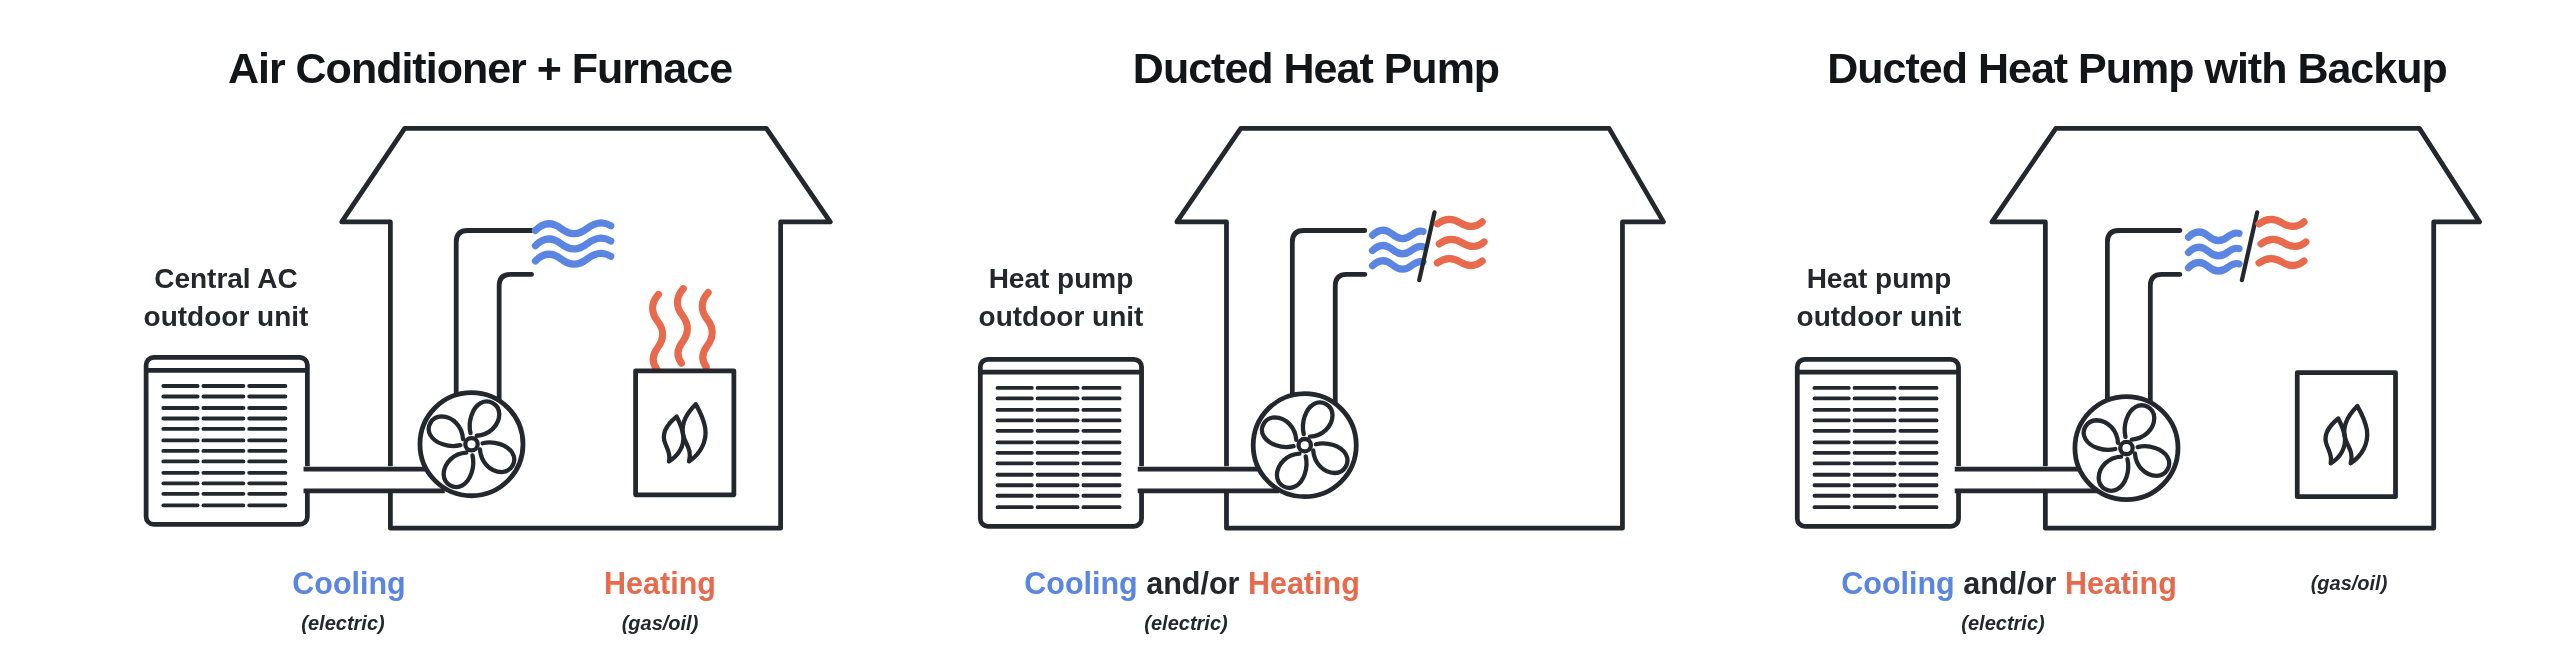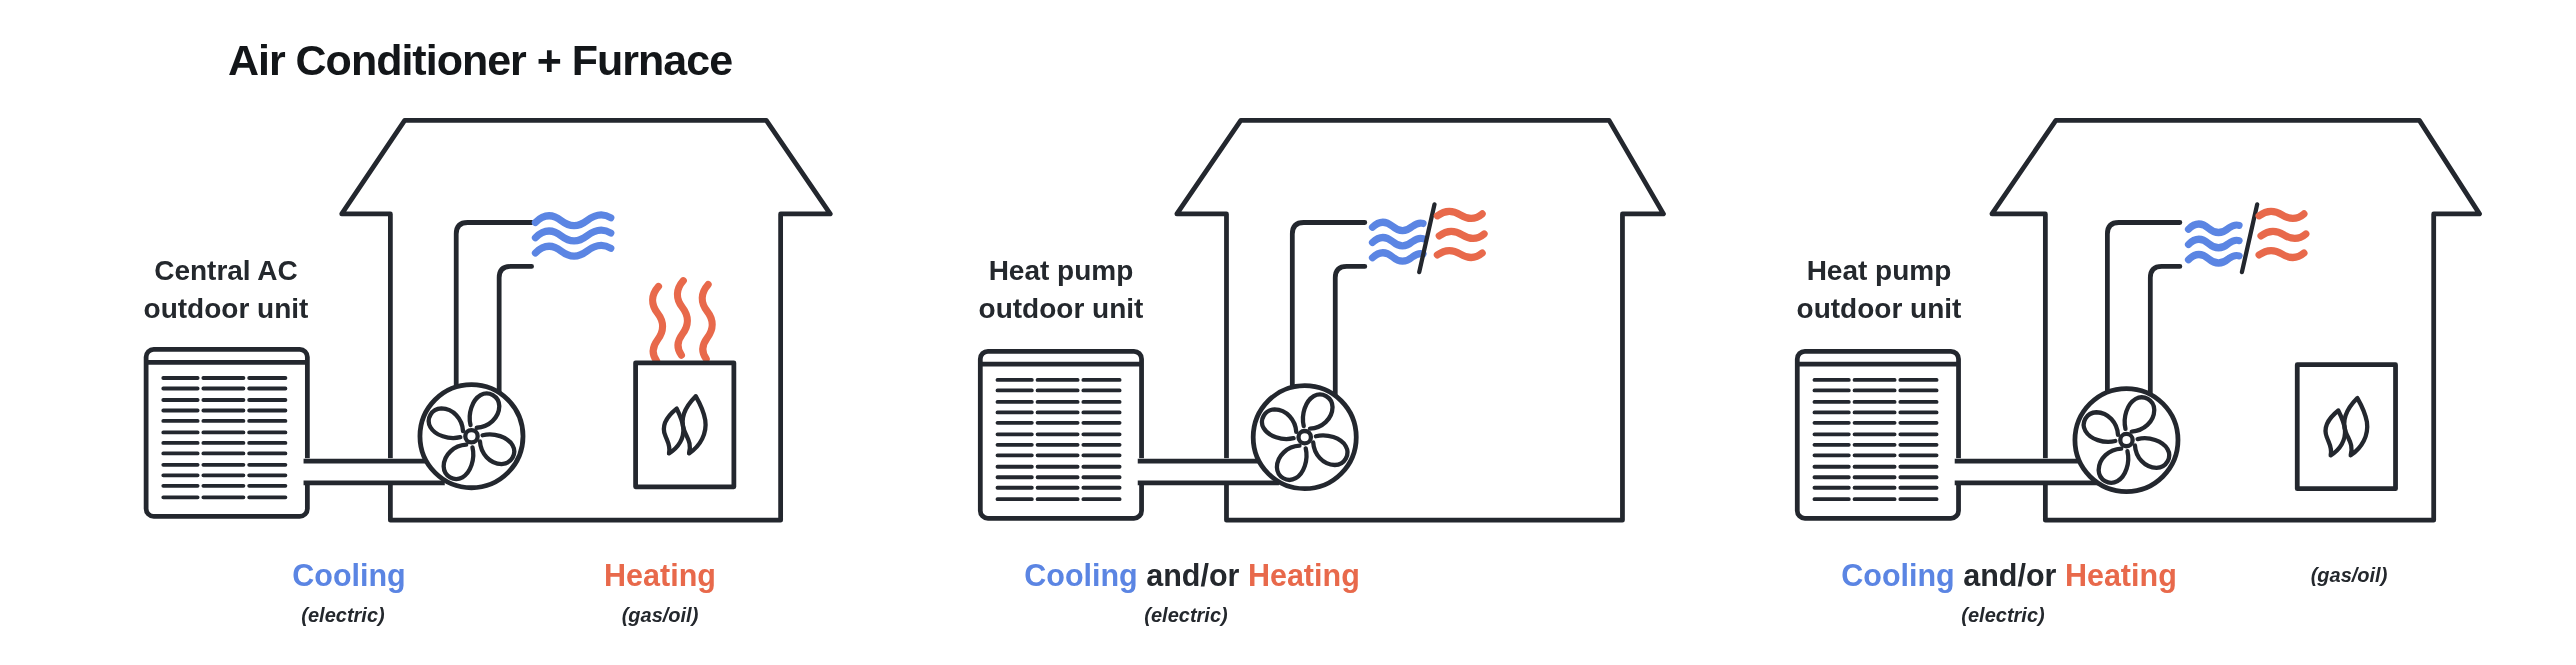--- a/index.html
+++ b/index.html
@@ -6,21 +6,21 @@
     --cooling-blue:#5B85E3;
     --heating-orange:#E8694B;
     --line-dark:#23272E;
     --title-text:#131619;
     --label-text:#24282D;
     --background:#FFFFFF;
   }
   html,body{margin:0;padding:0;background:#fff;}
   .stage{position:relative;width:2576px;height:666px;background:var(--background);
          font-family:"Liberation Sans",sans-serif;overflow:hidden;}
-  .panel{position:absolute;top:4px;width:859px;height:486px;}
+  .panel{position:absolute;top:12px;width:859px;height:486px;}
   .panel.p1{left:0;} .panel.p2{left:859px;} .panel.p3{left:1717px;}
   .diagram{position:absolute;left:0;top:0;width:859px;height:666px;display:block;}
   .ptitle{position:absolute;top:31.5px;transform:translateX(-50%);white-space:nowrap;
           font-size:43px;font-weight:700;letter-spacing:-1px;color:var(--title-text);margin:0;}
   .unit-label{position:absolute;top:248px;transform:translateX(-50%);text-align:center;
           font-size:28px;font-weight:600;line-height:38px;color:var(--label-text);white-space:nowrap;}
   .caption{position:absolute;top:551px;transform:translateX(-50%);text-align:center;
           font-size:30.5px;font-weight:600;line-height:40px;color:var(--label-text);white-space:nowrap;}
   .caption .sub{font-size:20px;font-style:italic;}
   .blue{color:var(--cooling-blue);margin-left:12px;} .orange{color:var(--heating-orange);}
@@ -133,20 +133,21 @@
         <use href="#wave-short" x="538" y="250"></use>
         <use href="#wave-short" x="538" y="266"></use>
       </g>
       <path class="slash" d="M603,210 L587,281"></path>
       <g class="wave-orange">
         <use href="#wave-flag" x="606" y="222"></use>
         <use href="#wave-flag" x="608" y="243"></use>
         <use href="#wave-flag" x="606" y="263"></use>
       </g>
     </svg>
+    <h2 class="ptitle" style="left:457px">Ducted Heat Pump</h2>
     <div class="unit-label" style="left:202px">
       <div>Heat pump</div>
       <div>outdoor unit</div>
     </div>
     <div class="caption" style="left:327px">
       <div>
         <span class="blue">Cooling</span>
         <span>and/or</span>
         <span class="orange">Heating</span>
       </div>
@@ -177,20 +178,21 @@
       <g class="wave-orange">
         <use href="#wave-flag" x="568" y="222"></use>
         <use href="#wave-flag" x="570" y="243"></use>
         <use href="#wave-flag" x="568" y="263"></use>
       </g>
       <g>
         <rect class="whitebox" x="608" y="378" width="103" height="130"></rect>
         <use href="#flame-pair" transform="translate(631,407)"></use>
       </g>
     </svg>
+    <h2 class="ptitle" style="left:420px">Ducted Heat Pump with Backup</h2>
     <div class="unit-label" style="left:162px">
       <div>Heat pump</div>
       <div>outdoor unit</div>
     </div>
     <div class="caption" style="left:286px">
       <div>
         <span class="blue">Cooling</span>
         <span>and/or</span>
         <span class="orange">Heating</span>
       </div>

